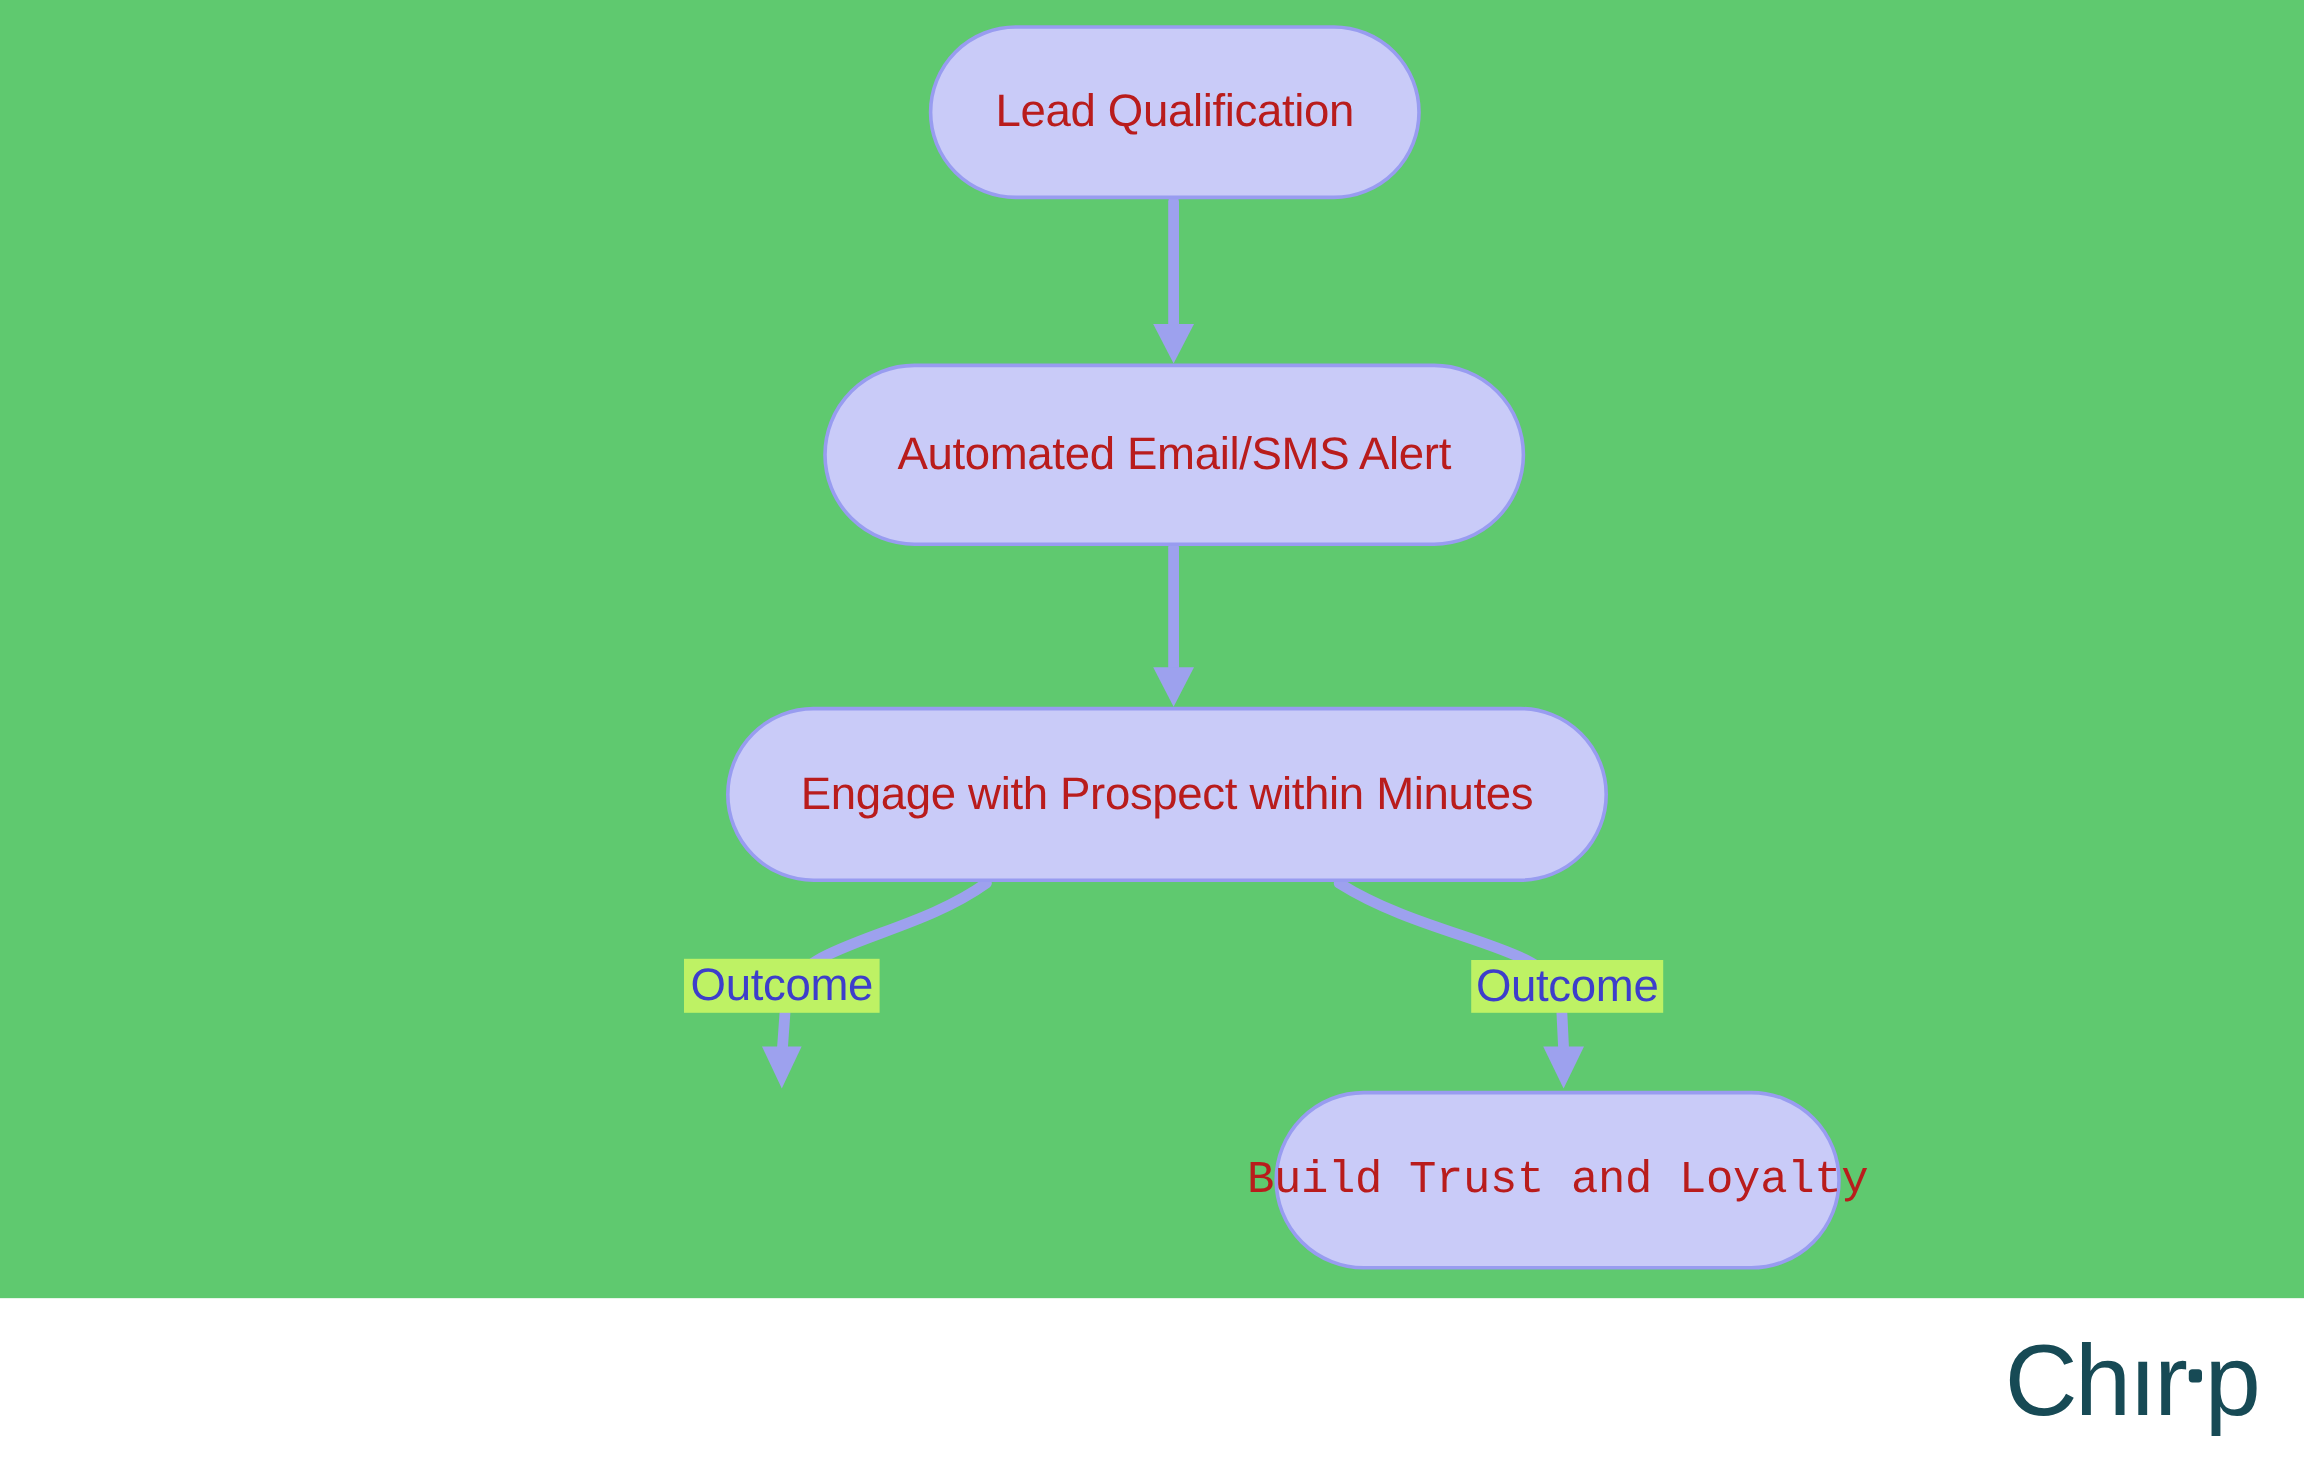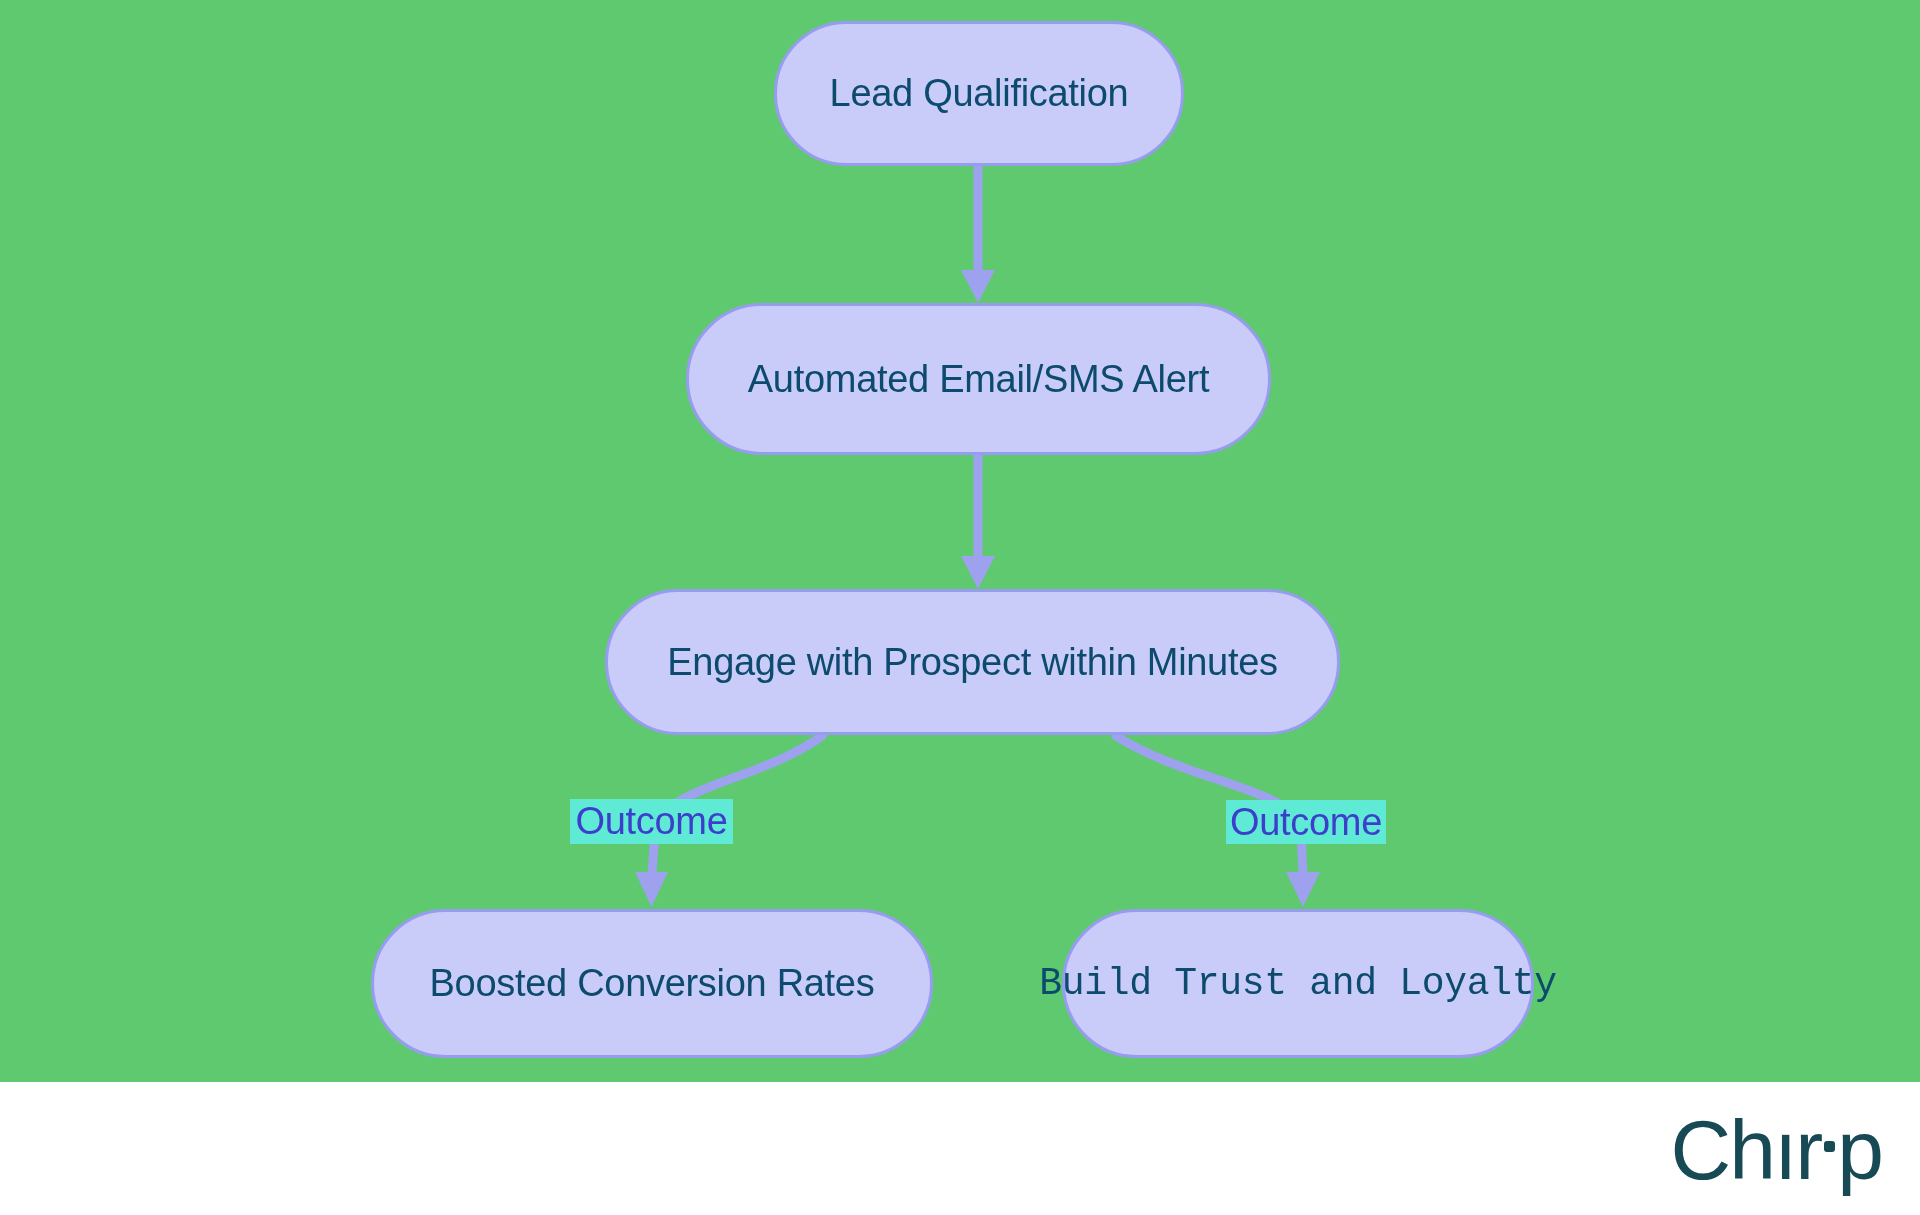--- a/index.html
+++ b/index.html
@@ -25,34 +25,34 @@
     width:1920px;height:1215px;
     pointer-events:none;
   }
   .flow-node{
     position:absolute;
     box-sizing:border-box;
     background:#c9cbf8;
     border:3px solid #989cf0;
     border-radius:76px;
     display:flex;align-items:center;justify-content:center;
-    color:#0c4a6e;
+    color:#b91c1c;
     font-size:38px;
     letter-spacing:-0.3px;
     white-space:nowrap;
     text-align:center;
   }
   .n1{left:774px;top:21px;width:410px;height:145px;}
   .n2{left:686px;top:303px;width:585px;height:152px;}
   .n3{left:605px;top:589px;width:735px;height:146px;}
   .n4{left:371px;top:909px;width:562px;height:149px;}
   .n5{left:1062px;top:909px;width:472px;height:149px;font-family:Liberation Mono, monospace;}
   .edge-label{
     position:absolute;
-    background:#5eead4;
+    background:#bef264;
     color:#3d3ecb;
     font-size:38px;
     letter-spacing:-0.3px;
     display:flex;align-items:center;justify-content:center;
     white-space:nowrap;
   }
   .el-left{left:570px;top:799px;width:163px;height:45px;}
   .el-right{left:1226px;top:800px;width:160px;height:44px;}
   .logo{
     position:absolute;
@@ -101,23 +101,20 @@
   </div>
 
   <div class="flow-node n2">
     <span>Automated Email/SMS Alert</span>
   </div>
 
   <div class="flow-node n3">
     <span>Engage with Prospect within Minutes</span>
   </div>
 
-  <div class="flow-node n4">
-    <span>Boosted Conversion Rates</span>
-  </div>
 
   <div class="flow-node n5">
     <span>Build Trust and Loyalty</span>
   </div>
 
   <div class="edge-label el-left">
     <span>Outcome</span>
   </div>
 
   <div class="edge-label el-right">

